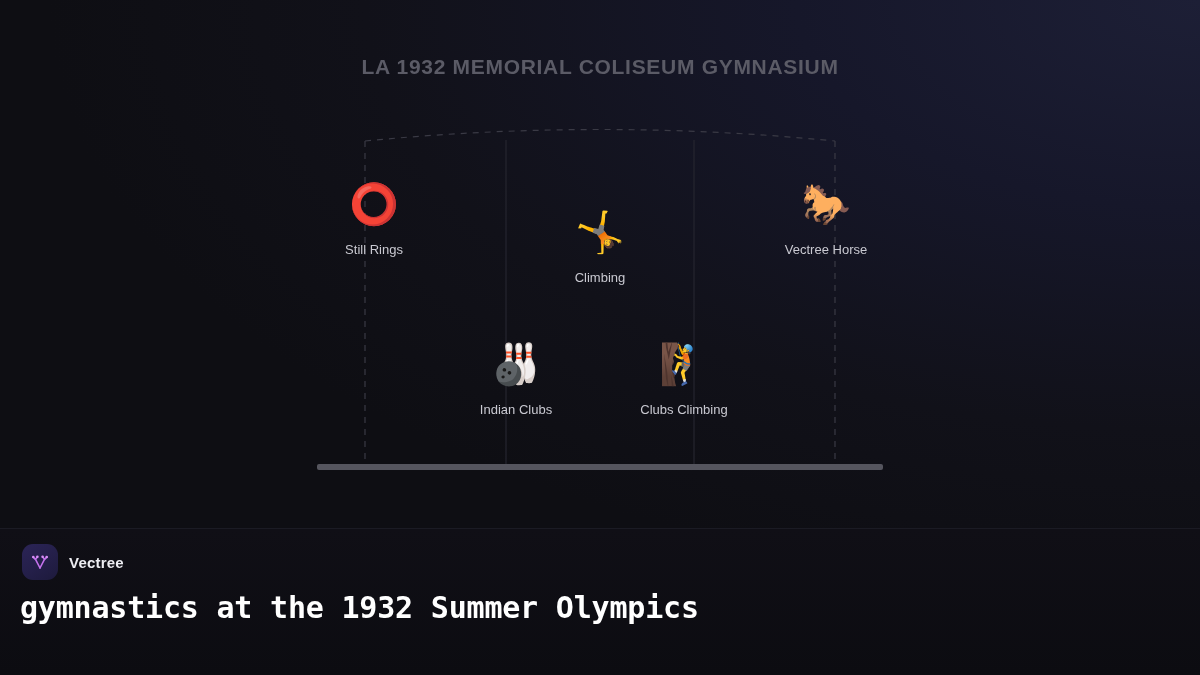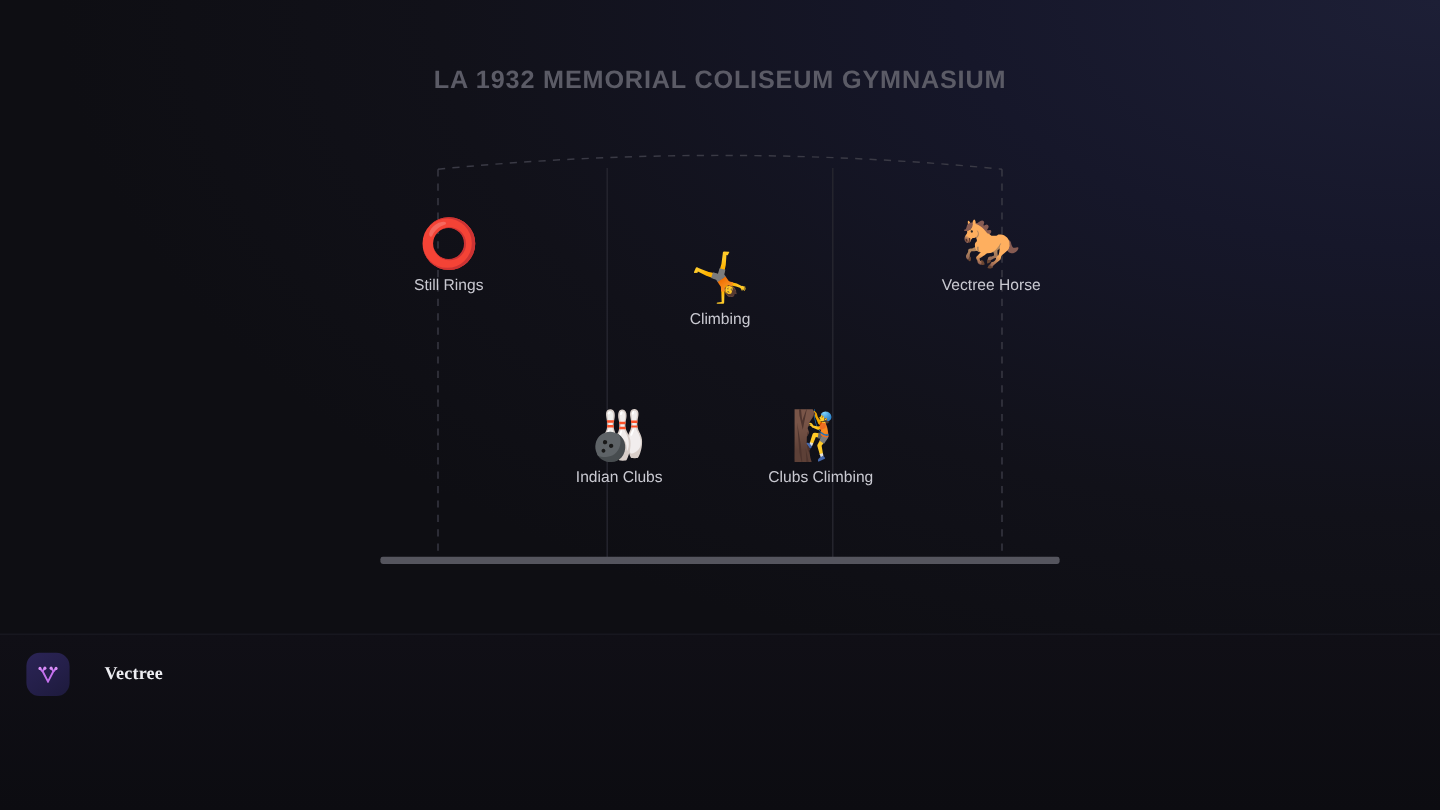--- a/index.html
+++ b/index.html
@@ -70,21 +70,21 @@
   .apparatus .glyph {
     font-size: 40px;
     line-height: 48px;
     height: 48px;
     display: block;
     font-family: "DejaVu Sans", sans-serif;
   }
 
   .apparatus .apparatus-label {
     display: block;
-    margin-top: 2px;
+    margin-top: 14px;
     font-size: 13px;
     line-height: 16px;
     color: #c9c9d1;
     white-space: nowrap;
   }
 
   
   #caption {
     position: absolute;
     left: 0;
@@ -109,26 +109,25 @@
     height: 36px;
     border-radius: 11px;
     background: linear-gradient(145deg, #2b2456 0%, #241f49 55%, #1d1a3c 100%);
     display: flex;
     align-items: center;
     justify-content: center;
     flex: none;
   }
 
   #brand-name {
-    font-family: Liberation Serif, serif;
+    font-family: Liberation Sans, sans-serif;
     font-size: 15px;
     font-weight: bold;
     color: #ededf2;
     letter-spacing: 0.2px;
-    margin-left: 18px;
   }
 
   #headline {
     position: absolute;
     left: 20px;
     top: 62px;
     width: 700px;
     font-family: "DejaVu Sans Mono", monospace;
     font-size: 30px;
     font-weight: bold;
@@ -214,16 +213,17 @@
             <circle cx="4.3" cy="6.0" r="1.3"></circle>
             <circle cx="8.4" cy="5.8" r="1.3"></circle>
             <circle cx="13.6" cy="5.8" r="1.3"></circle>
             <circle cx="17.7" cy="6.0" r="1.3"></circle>
           </g>
         </svg>
       </div>
       <span id="brand-name">Vectree</span>
     </div>
 
+    <div id="headline">gymnastics at the 1932 Summer Olympics</div>
 
   </div>
 
 </div>
 
 </body></html>

